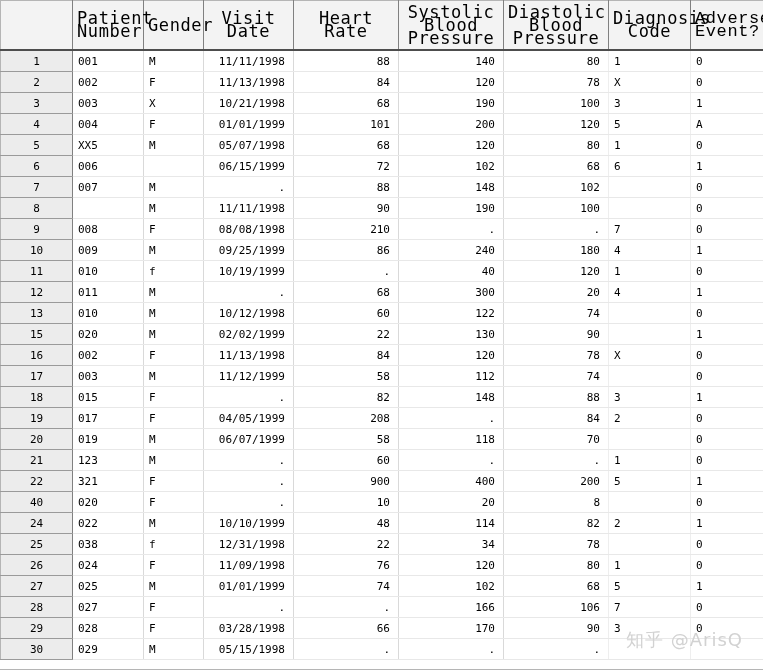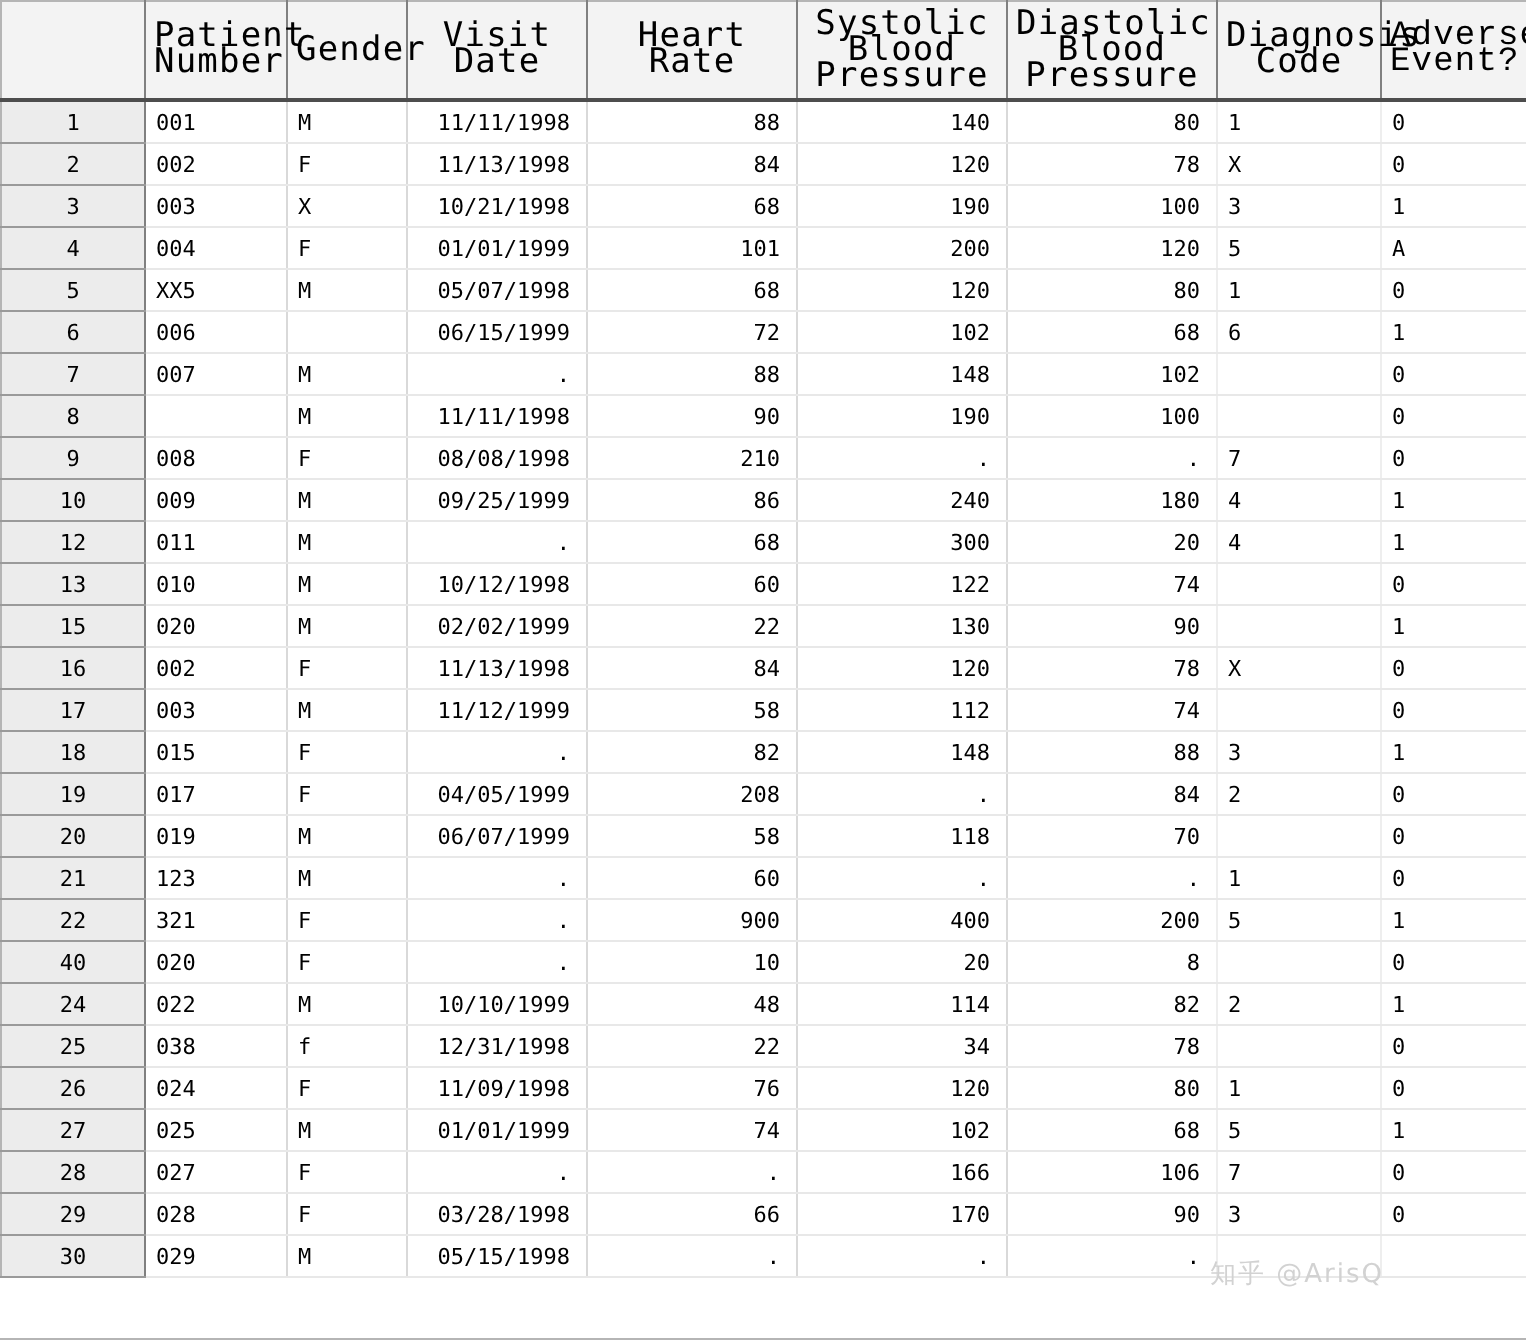--- a/index.html
+++ b/index.html
@@ -78,24 +78,24 @@
   td.cell-left   { text-align: left;  border-right: 1px solid #eeeeee; }
   td.cell-right  { text-align: right; border-right: 1px solid #eeeeee; padding-right: 8px; }
   tbody tr td:last-child { border-right: 1px solid #b5b5b5; }
 
   
   td.vsep { border-right: 1px solid #d9d9d9; }
 
   
   #watermark {
     position: absolute;
-    left: 605px;
+    left: 626px;
     top: 628px;
     font-family: "DejaVu Sans", "Liberation Sans", sans-serif;
-    font-size: 13px;
+    font-size: 18px;
     color: #d2d2d2;
     letter-spacing: 1px;
     pointer-events: none;
     user-select: none;
     white-space: nowrap;
   }
 
   
   #table-bottom-rule {
     position: absolute;
@@ -247,20 +247,31 @@
         <td class="cell-left vsep">009</td>
         <td class="cell-left vsep">M</td>
         <td class="cell-right vsep">09/25/1999</td>
         <td class="cell-right vsep">86</td>
         <td class="cell-right vsep">240</td>
         <td class="cell-right">180</td>
         <td class="cell-left">4</td>
         <td class="cell-left">1</td>
       </tr>
       <tr>
+        <td class="rownum">11</td>
+        <td class="cell-left vsep">010</td>
+        <td class="cell-left vsep">f</td>
+        <td class="cell-right vsep">10/19/1999</td>
+        <td class="cell-right vsep">.</td>
+        <td class="cell-right vsep">40</td>
+        <td class="cell-right">120</td>
+        <td class="cell-left">1</td>
+        <td class="cell-left">0</td>
+      </tr>
+      <tr>
         <td class="rownum">12</td>
         <td class="cell-left vsep">011</td>
         <td class="cell-left vsep">M</td>
         <td class="cell-right vsep">.</td>
         <td class="cell-right vsep">68</td>
         <td class="cell-right vsep">300</td>
         <td class="cell-right">20</td>
         <td class="cell-left">4</td>
         <td class="cell-left">1</td>
       </tr>

